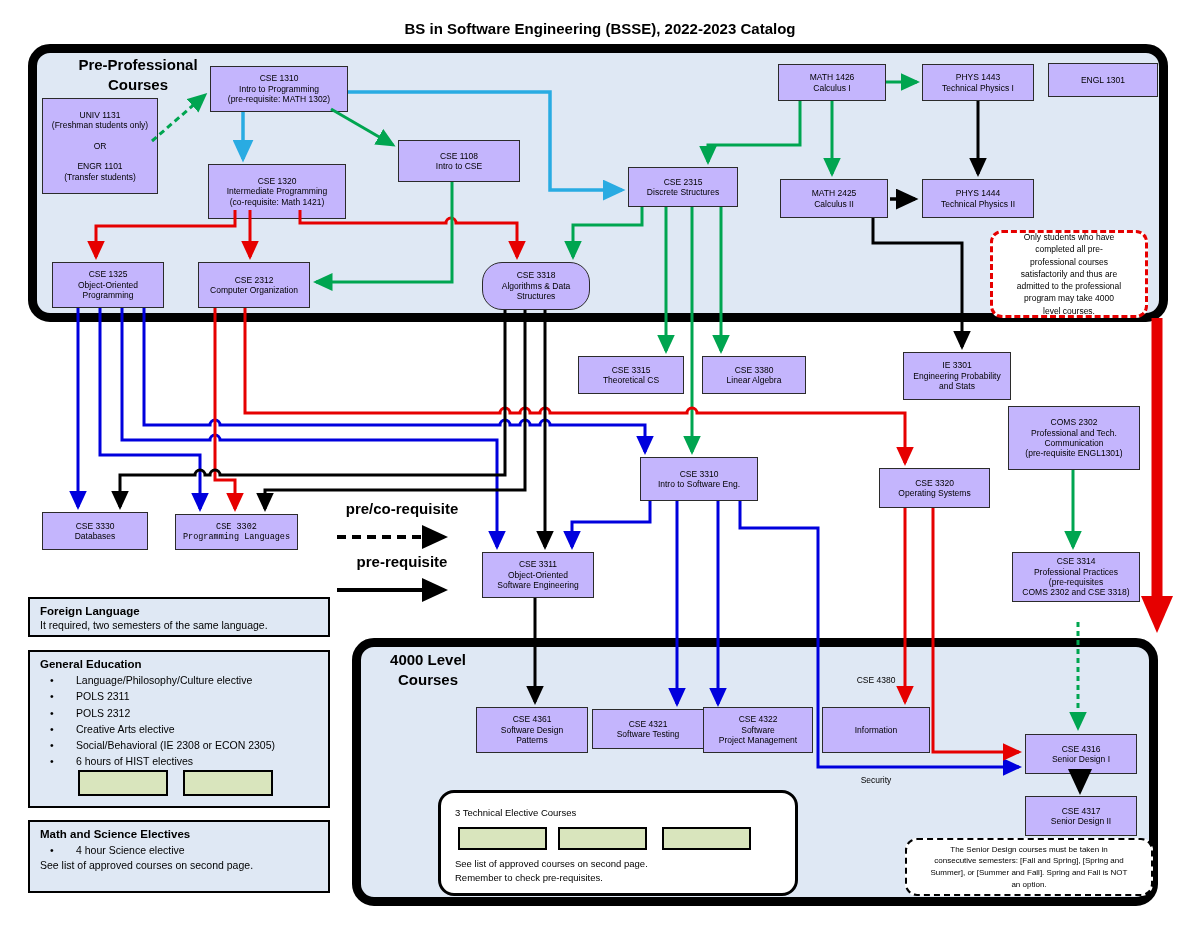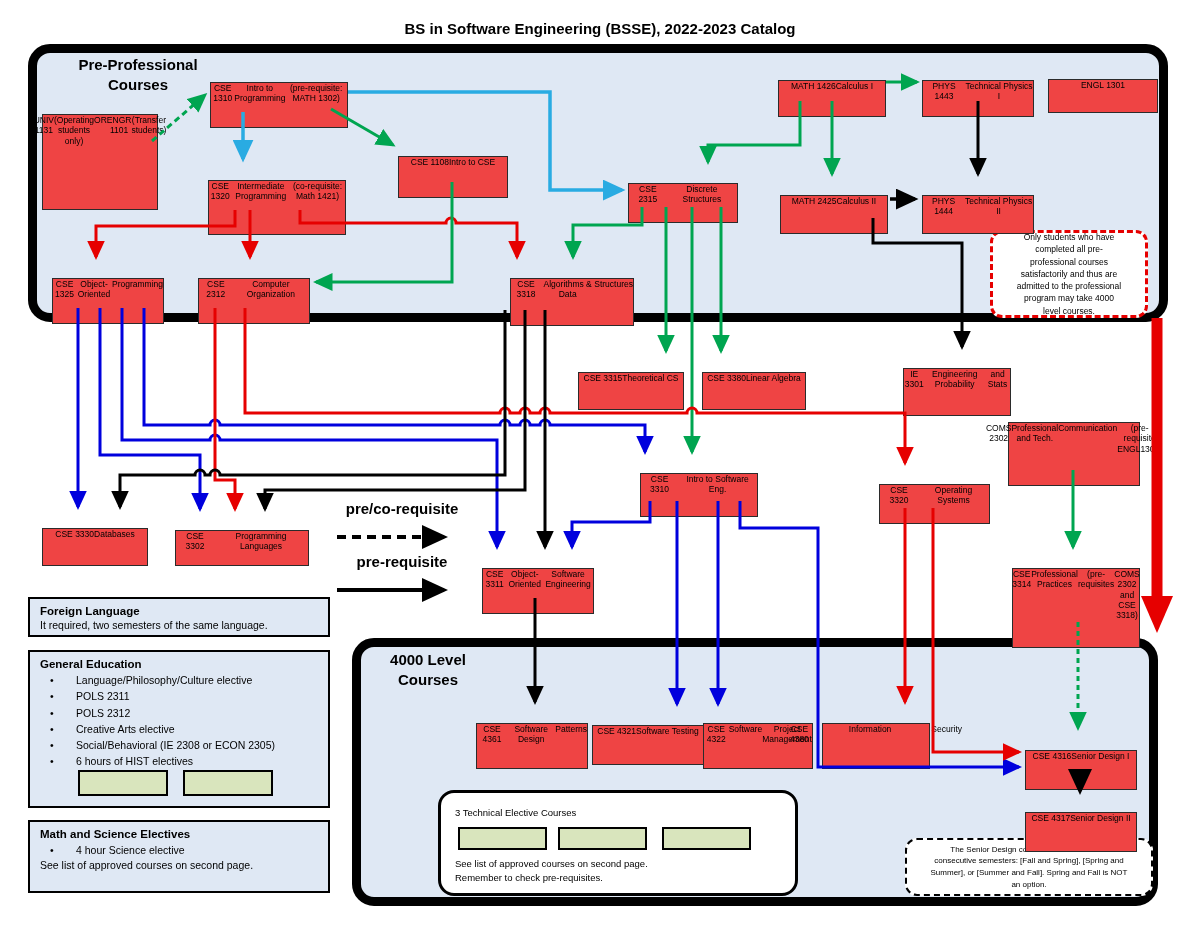--- a/index.html
+++ b/index.html
@@ -13,23 +13,23 @@
   }
   .big-container{
     position:absolute;border:9px solid #000;border-radius:22px;background:#dfe8f4;
     box-sizing:border-box;z-index:1;
   }
   .container-label{
     position:absolute;font-size:15px;font-weight:bold;color:#000;
     text-align:center;line-height:1.3;z-index:2;white-space:pre-line;
   }
   .course-box{
-    position:absolute;background:#ef4444;border:1.6px solid #2b2b2b;
-    box-sizing:border-box;display:flex;flex-direction:row;justify-content:center;
-    text-align:center;font-size:8.5px;line-height:1.22;color:#000;z-index:3;margin-top:16px;
+    position:absolute;background:#c4b5fd;border:1.6px solid #2b2b2b;
+    box-sizing:border-box;display:flex;flex-direction:column;justify-content:center;
+    text-align:center;font-size:8.5px;line-height:1.22;color:#000;z-index:3;
   }
   .course-line{min-height:10px;}
   .note-box{
     position:absolute;background:#ffffff;box-sizing:border-box;border-radius:12px;
     display:flex;align-items:center;justify-content:center;text-align:center;
     z-index:3;padding:4px 22px;line-height:1.45;color:#000;
   }
   .note-red{border:3.5px dashed #e60000;font-size:8.5px;}
   .note-black{border:2.5px dashed #000;font-size:8px;}
   .info-panel{
@@ -104,33 +104,33 @@
   <div class="tech-title">3 Technical Elective Courses</div>
   <div class="tech-notes-wrap">
     <div class="tech-note">See list of approved courses on second page.</div>
     <div class="tech-note">Remember to check pre-requisites.</div>
   </div>
 </div>
 
 <div id="boxes">
     <div class="course-box" style="left: 42px; top: 98px; width: 116px; height: 96px;">
       <div class="course-line">UNIV 1131</div>
-      <div class="course-line">(Operating students only)</div>
+      <div class="course-line">(Freshman students only)</div>
       <div class="course-line"></div>
       <div class="course-line">OR</div>
       <div class="course-line"></div>
       <div class="course-line">ENGR 1101</div>
       <div class="course-line">(Transfer students)</div>
     </div>
     <div class="course-box" style="left: 210px; top: 66px; width: 138px; height: 46px;">
       <div class="course-line">CSE 1310</div>
       <div class="course-line">Intro to Programming</div>
       <div class="course-line">(pre-requisite: MATH 1302)</div>
     </div>
-    <div class="course-box" style="left: 398px; top: 140px; width: 110px; height: 42px;">
+    <div class="course-box" style="left: 398px; top: 140px; width: 122px; height: 42px;">
       <div class="course-line">CSE 1108</div>
       <div class="course-line">Intro to CSE</div>
     </div>
     <div class="course-box" style="left: 208px; top: 164px; width: 138px; height: 55px;">
       <div class="course-line">CSE 1320</div>
       <div class="course-line">Intermediate Programming</div>
       <div class="course-line">(co-requisite: Math 1421)</div>
     </div>
     <div class="course-box" style="left: 628px; top: 167px; width: 110px; height: 40px;">
       <div class="course-line">CSE 2315</div>
@@ -157,21 +157,21 @@
     </div>
     <div class="course-box" style="left: 52px; top: 262px; width: 112px; height: 46px;">
       <div class="course-line">CSE 1325</div>
       <div class="course-line">Object-Oriented</div>
       <div class="course-line">Programming</div>
     </div>
     <div class="course-box" style="left: 198px; top: 262px; width: 112px; height: 46px;">
       <div class="course-line">CSE 2312</div>
       <div class="course-line">Computer Organization</div>
     </div>
-    <div class="course-box" style="left: 510px; top: 262px; width: 124px; height: 48px;">
+    <div class="course-box" style="left: 482px; top: 262px; width: 108px; height: 48px; border-radius: 20px;">
       <div class="course-line">CSE 3318</div>
       <div class="course-line">Algorithms &amp; Data</div>
       <div class="course-line">Structures</div>
     </div>
     <div class="course-box" style="left: 578px; top: 356px; width: 106px; height: 38px;">
       <div class="course-line">CSE 3315</div>
       <div class="course-line">Theoretical CS</div>
     </div>
     <div class="course-box" style="left: 702px; top: 356px; width: 104px; height: 38px;">
       <div class="course-line">CSE 3380</div>
@@ -193,30 +193,30 @@
       <div class="course-line">Intro to Software Eng.</div>
     </div>
     <div class="course-box" style="left: 879px; top: 468px; width: 111px; height: 40px;">
       <div class="course-line">CSE 3320</div>
       <div class="course-line">Operating Systems</div>
     </div>
     <div class="course-box" style="left: 42px; top: 512px; width: 106px; height: 38px;">
       <div class="course-line">CSE 3330</div>
       <div class="course-line">Databases</div>
     </div>
-    <div class="course-box" style="left: 175px; top: 514px; width: 134px; height: 36px;">
+    <div class="course-box" style="left: 175px; top: 514px; width: 123px; height: 36px; font-family: Liberation Mono, monospace;">
       <div class="course-line">CSE 3302</div>
       <div class="course-line">Programming Languages</div>
     </div>
     <div class="course-box" style="left: 482px; top: 552px; width: 112px; height: 46px;">
       <div class="course-line">CSE 3311</div>
       <div class="course-line">Object-Oriented</div>
       <div class="course-line">Software Engineering</div>
     </div>
-    <div class="course-box" style="left: 1012px; top: 552px; width: 128px; height: 80px;">
+    <div class="course-box" style="left: 1012px; top: 552px; width: 128px; height: 50px;">
       <div class="course-line">CSE 3314</div>
       <div class="course-line">Professional Practices</div>
       <div class="course-line">(pre-requisites</div>
       <div class="course-line">COMS 2302 and CSE 3318)</div>
     </div>
     <div class="course-box" style="left: 476px; top: 707px; width: 112px; height: 46px;">
       <div class="course-line">CSE 4361</div>
       <div class="course-line">Software Design</div>
       <div class="course-line">Patterns</div>
     </div>

